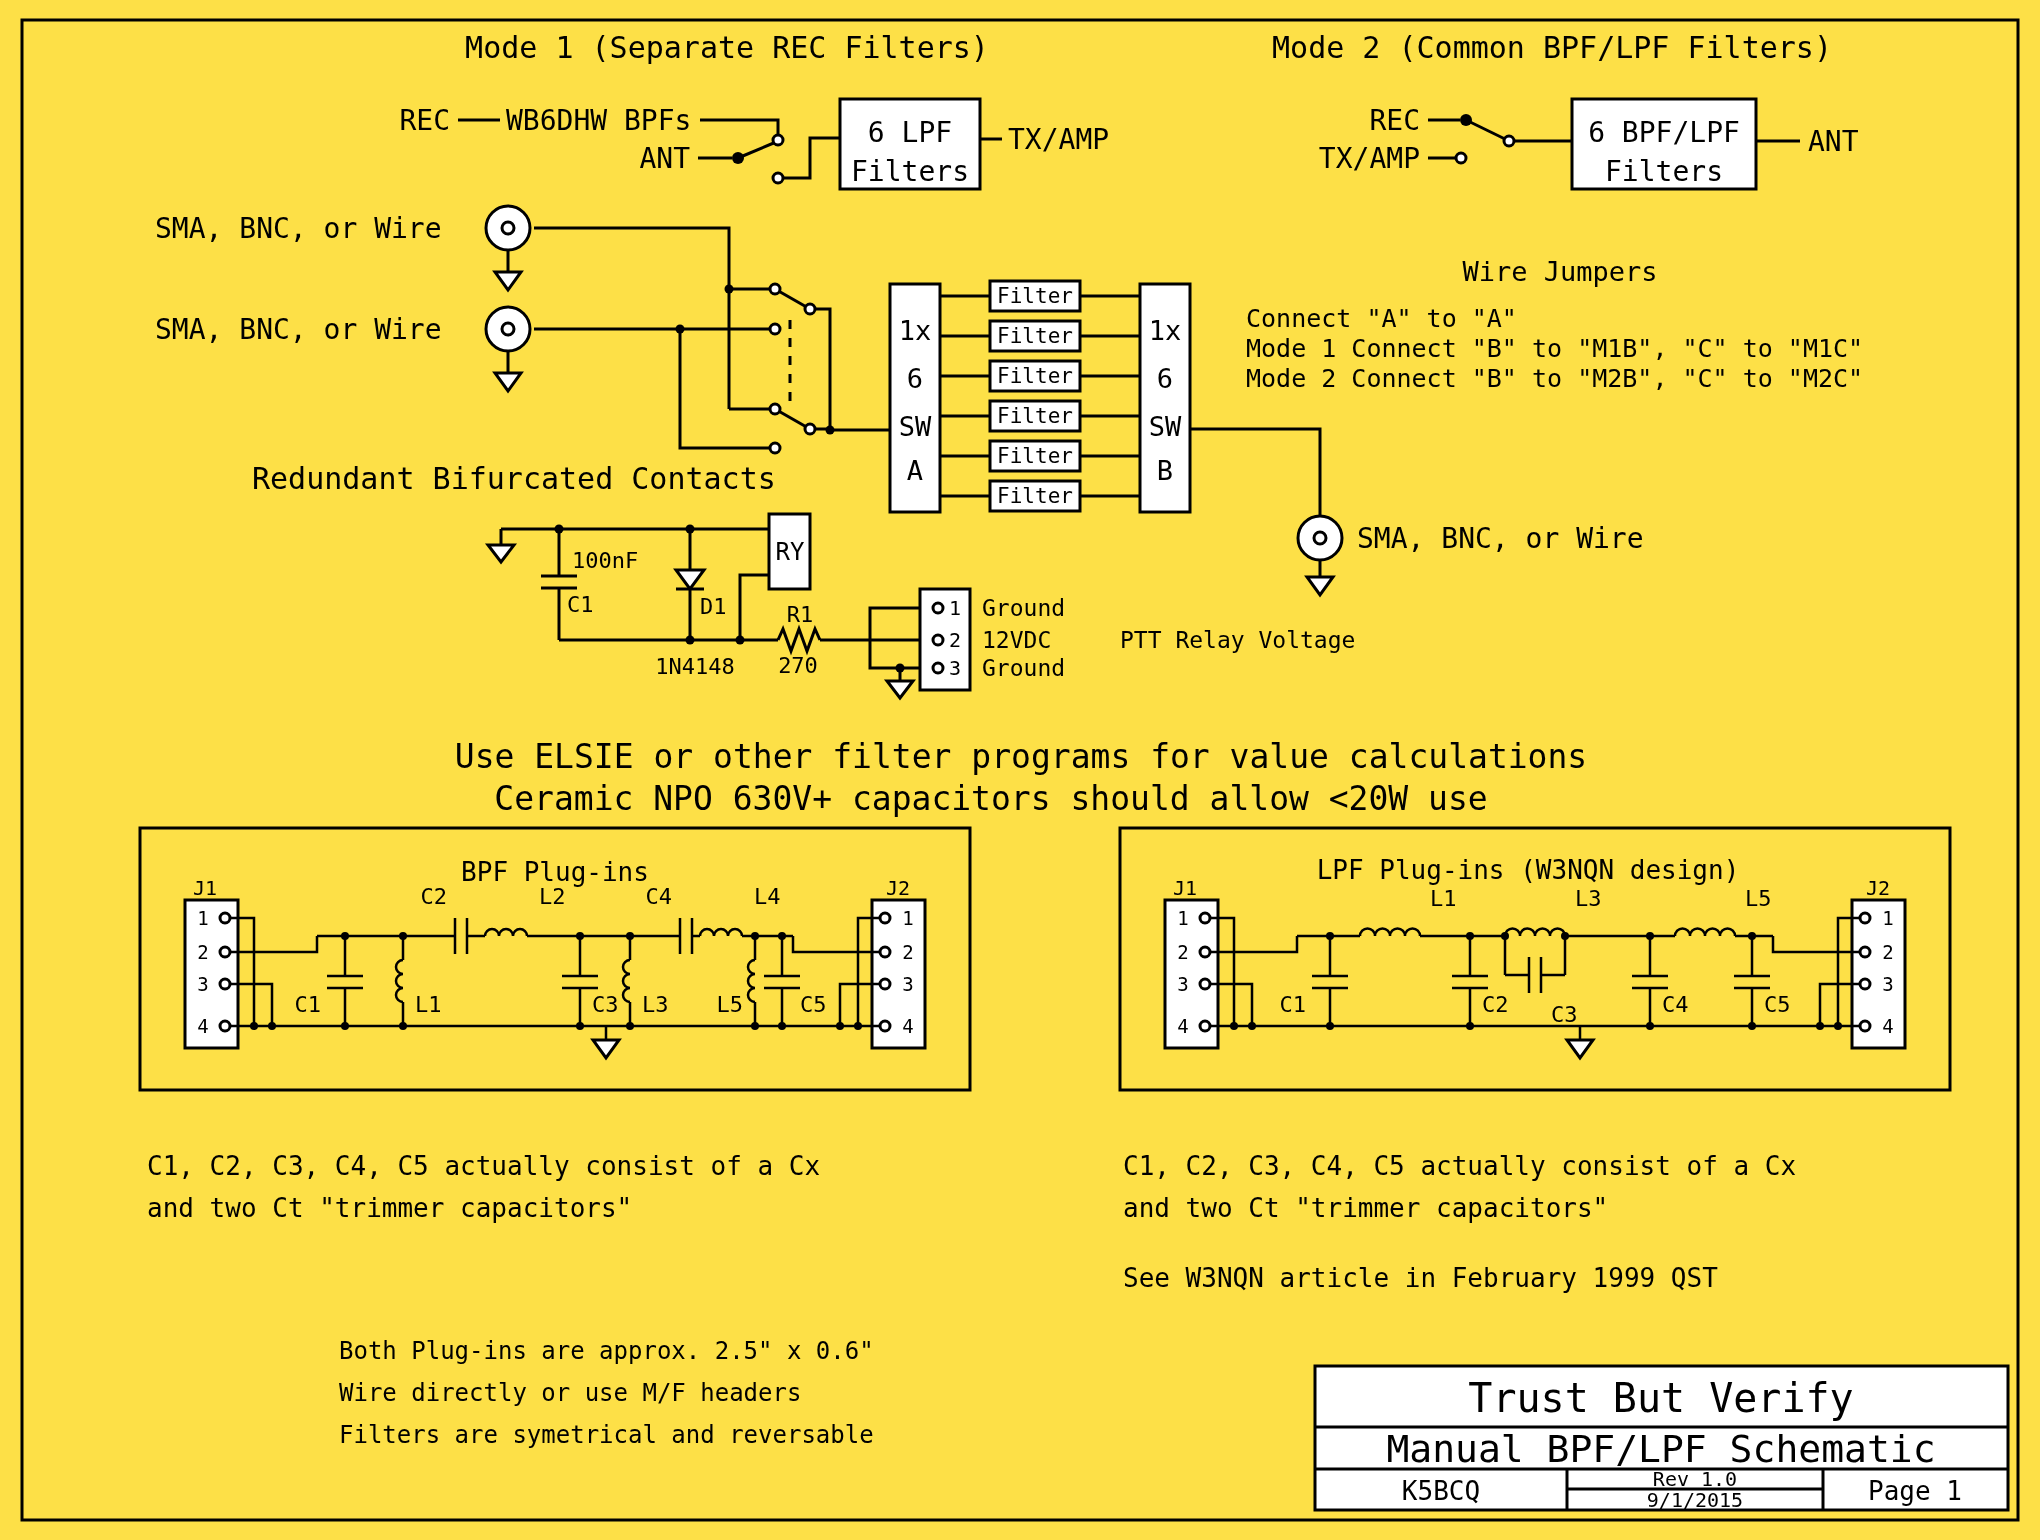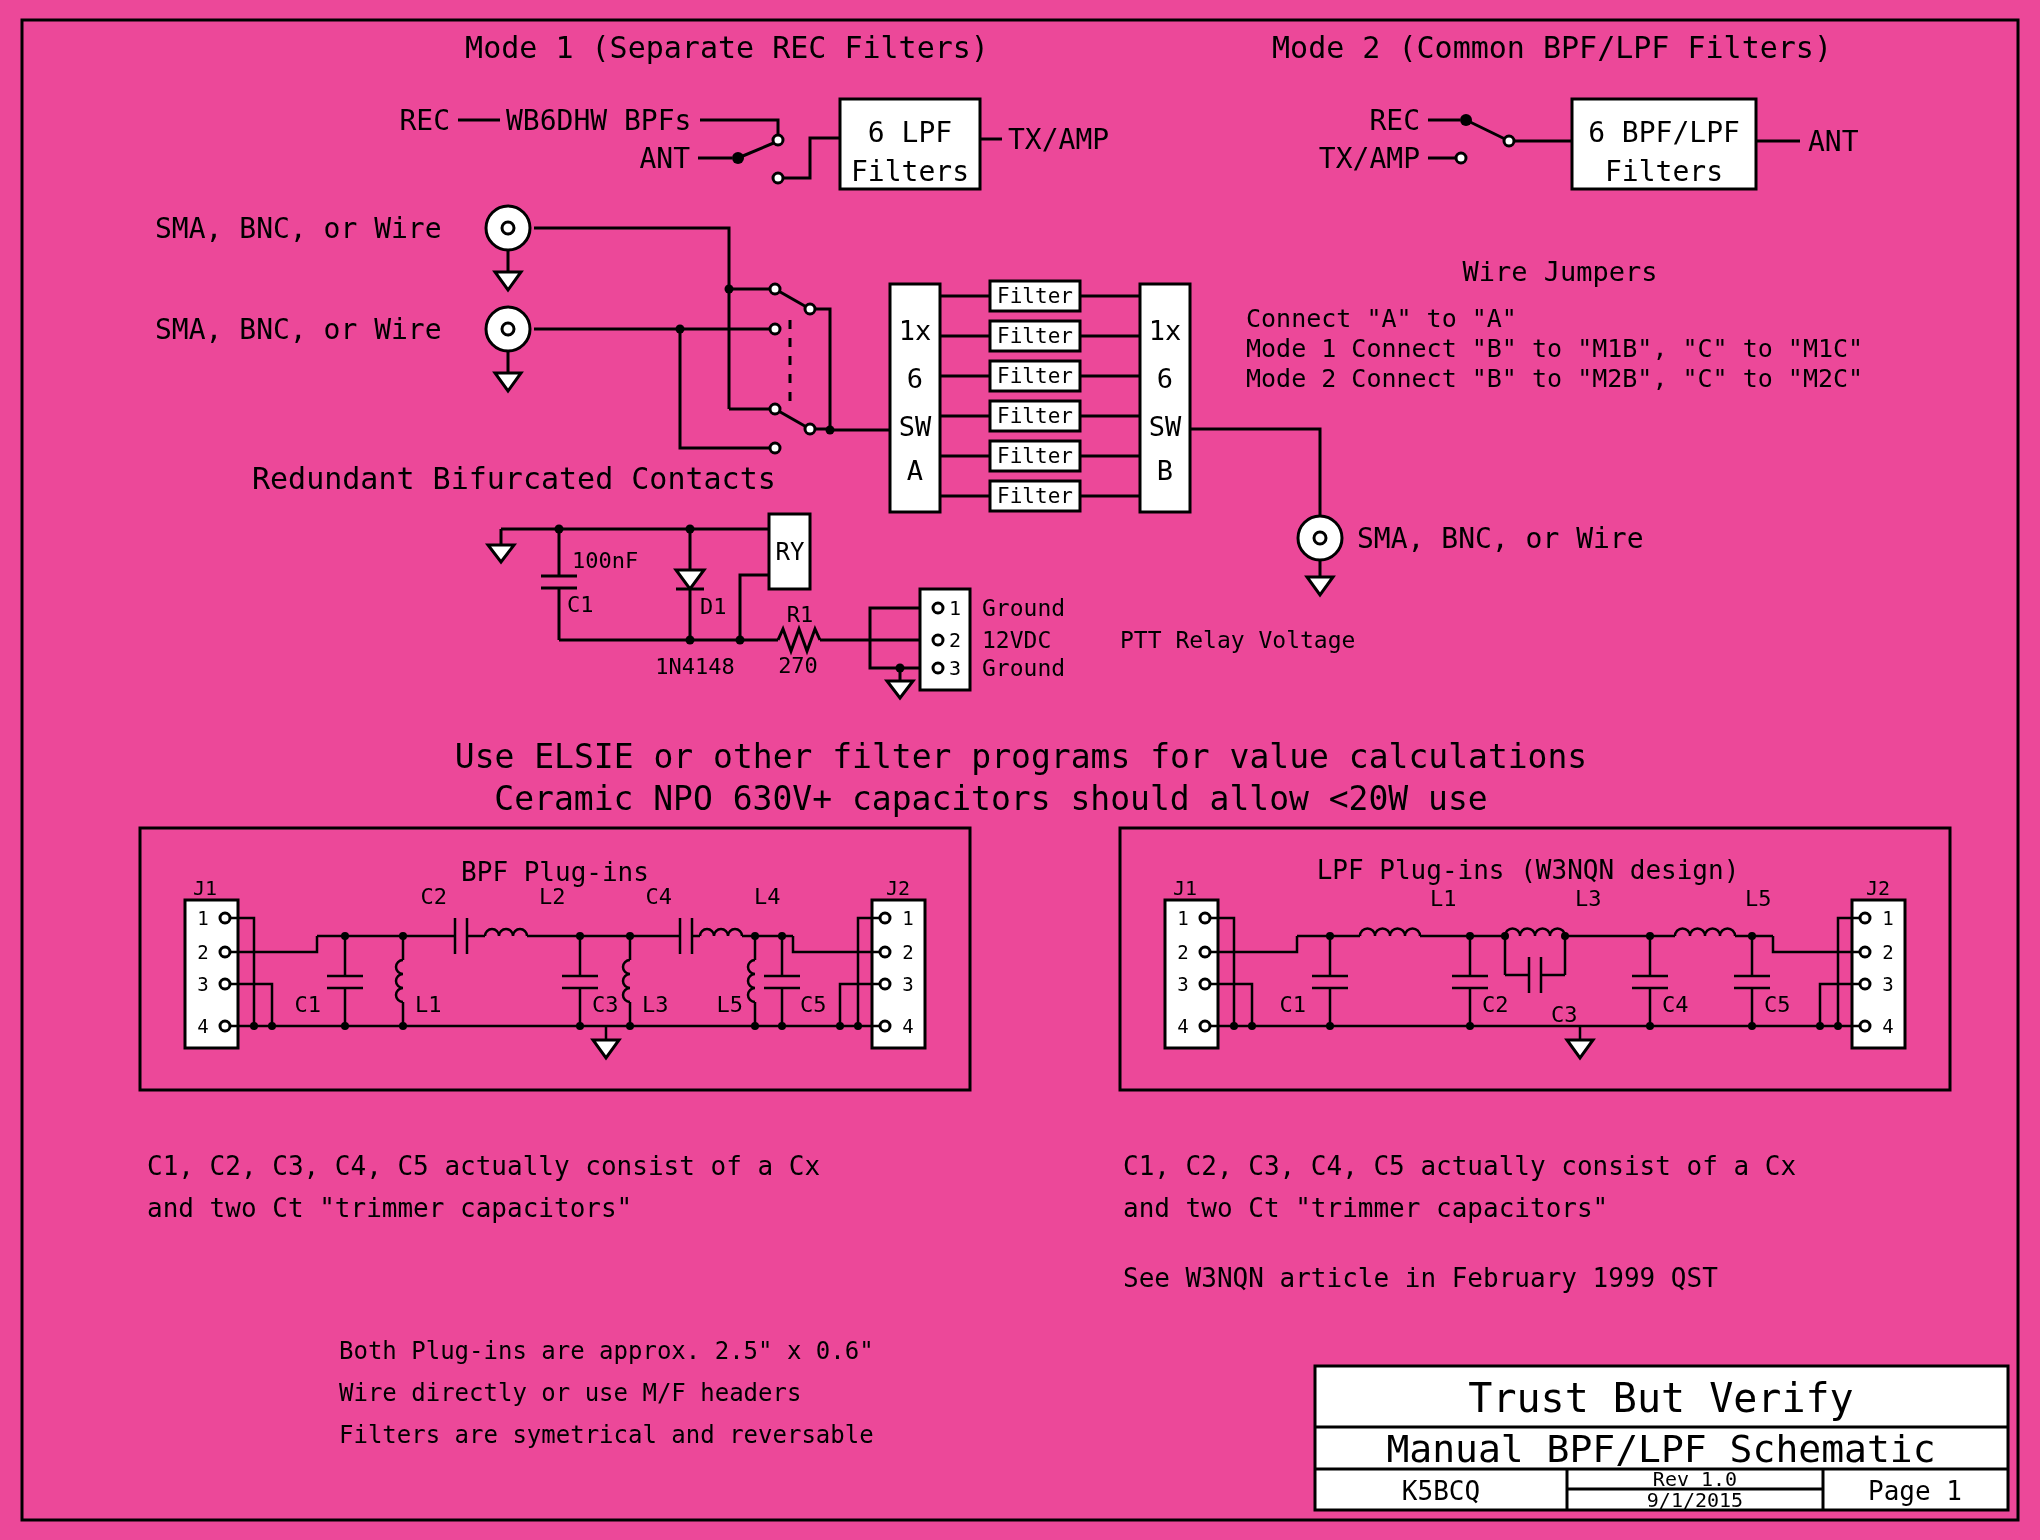--- a/index.html
+++ b/index.html
@@ -1,16 +1,16 @@
 <!DOCTYPE html>
 <html><head>
 <meta charset="utf-8">
 <style>
   html,body{margin:0;padding:0;background:#fff;}
-  #page{width:2040px;height:1540px;position:relative;background:#ec4899;}
+  #page{width:2040px;height:1540px;position:relative;background:#fde047;}
   svg{display:block;}
   .w{stroke:#000;stroke-width:3;fill:none;}
   .thin{stroke:#000;stroke-width:2.5;fill:none;}
   .box{stroke:#000;stroke-width:3;fill:#fff;}
   .dot{fill:#000;stroke:none;}
   .term{fill:#fff;stroke:#000;stroke-width:3;}
   .gnd{fill:#fff;stroke:#000;stroke-width:3;}
   .dash{stroke:#000;stroke-width:3;fill:none;stroke-dasharray:9 9;}
   text{fill:#000;stroke:none;font-family:"DejaVu Sans Mono",monospace;dominant-baseline:central;}
   .t30{font-size:30px;} .t28{font-size:28px;} .t27{font-size:27px;}

